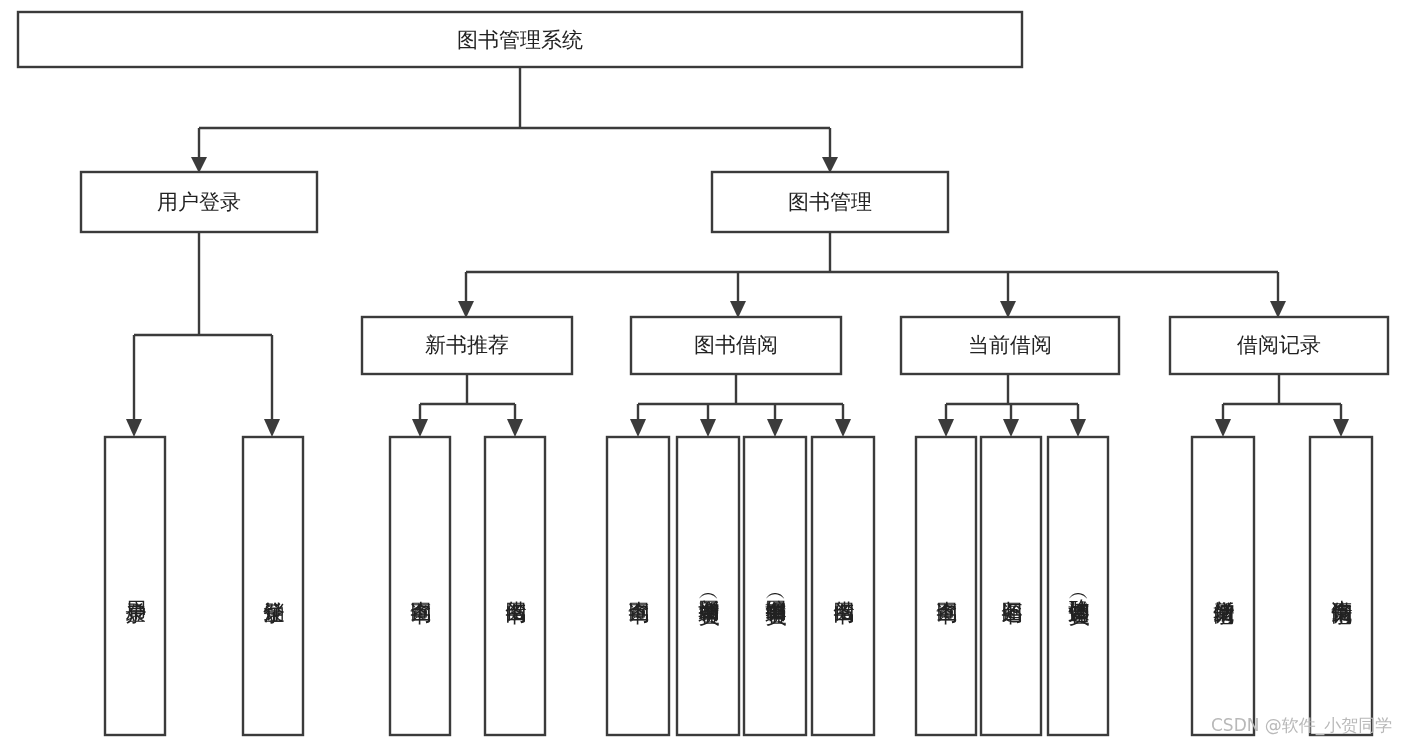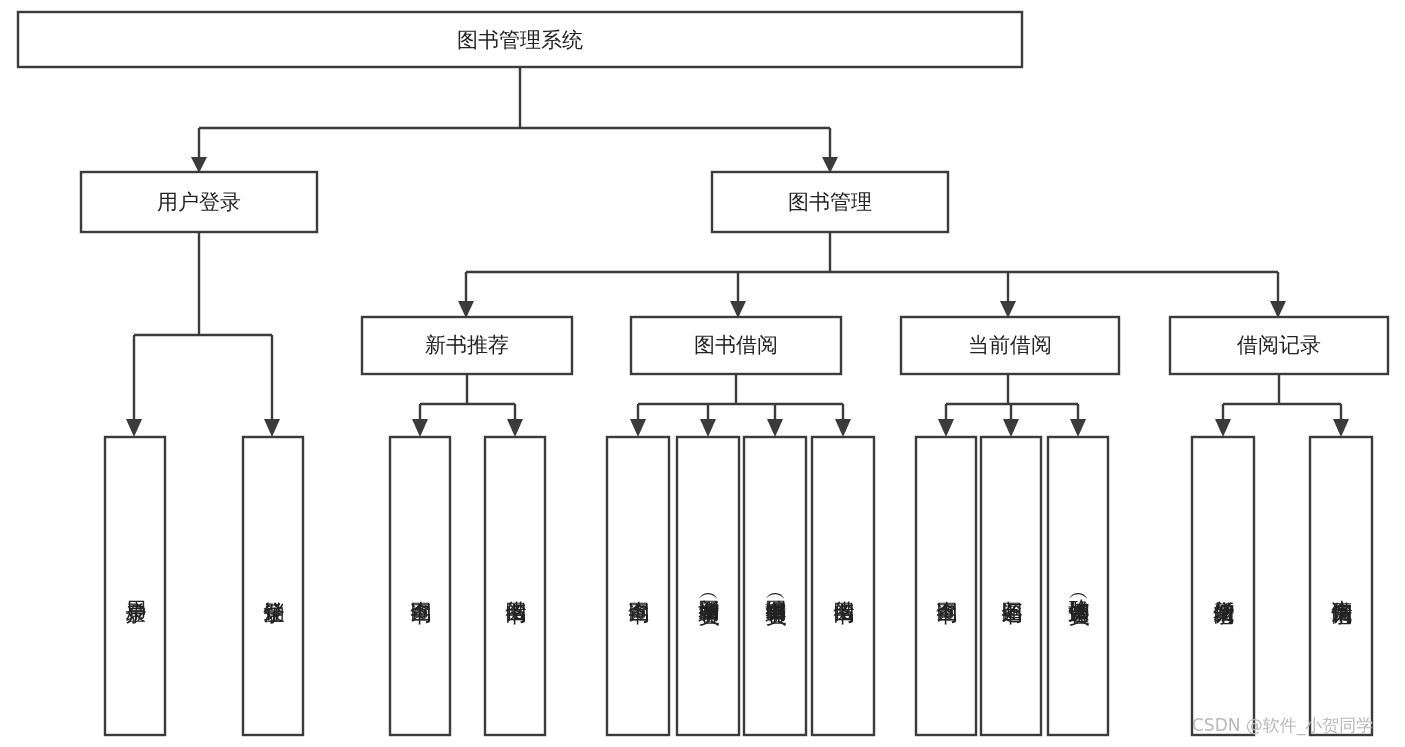--- a/index.html
+++ b/index.html
@@ -62,20 +62,21 @@
     white-space: nowrap;
     letter-spacing: 1px;
     pointer-events: none;
   }
   .watermark {
     position: absolute;
     font-family: "DejaVu Sans", "Liberation Sans", sans-serif;
     font-size: 17px;
     color: #b9b9b9;
     white-space: nowrap;
+    padding-left: 19px;
   }
 </style>
 </head>
 <body>
 
 <div id="diagram-root">
 
   <svg id="tree-svg" viewBox="0 0 1405 747">
     <defs>
       <marker id="arrow" markerWidth="12" markerHeight="12" refX="1" refY="5" orient="auto" markerUnits="userSpaceOnUse">

